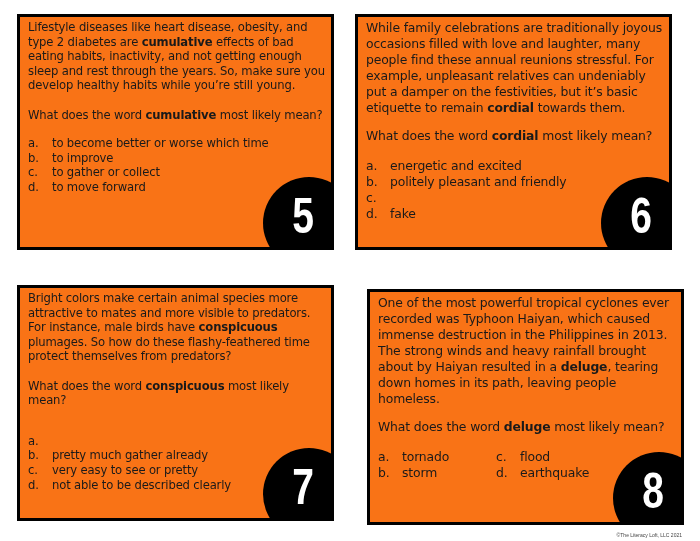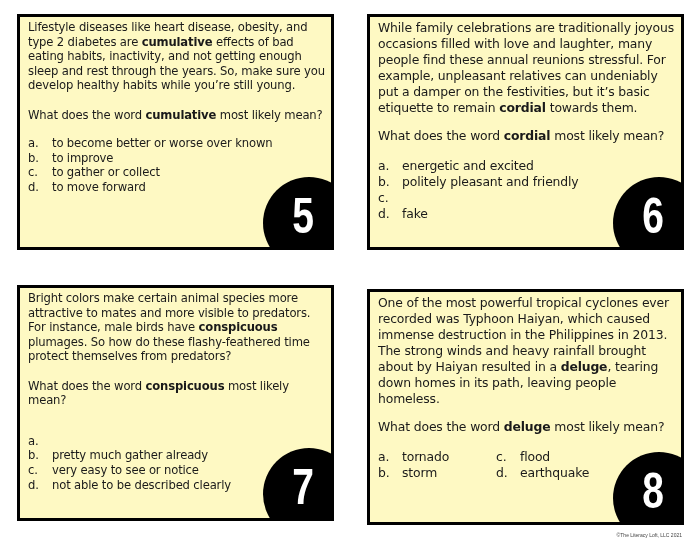--- a/index.html
+++ b/index.html
@@ -1,55 +1,55 @@
 <!DOCTYPE html>
 <html><head>
 <meta charset="utf-8">
 <style>
   html, body { margin: 0; padding: 0; background: #ffffff; }
   body { width: 700px; height: 541px; position: relative; overflow: hidden;
          font-family: "DejaVu Sans", "Liberation Sans", sans-serif; color: #1a1a1a; }
   .card { position: absolute; width: 317px; height: 236px; box-sizing: border-box;
-          border: 3px solid #000; border-right-width: 3px; background: #fef9c3; overflow: hidden; }
+          border: 3px solid #000; border-right-width: 3px; background: #f97316; overflow: hidden; }
   .card .inner { position: absolute; left: 8px; top: 3px; right: 6px; font-size: 11.6px;
                  line-height: 14.6px; letter-spacing: -0.15px; }
   .card p { margin: 0; }
   .card .question { margin-top: 14.6px; }
   .card b { font-weight: bold; }
   .choices { margin: 14px 0 0 0; padding: 0; list-style: none; }
   .choices li { display: flex; line-height: 14.6px; }
   .choices .letter { width: 24px; flex: 0 0 24px; }
   .choices.two-col { display: grid; grid-template-columns: 118px 150px; }
   .badge { position: absolute; width: 92px; height: 92px; border-radius: 50%; background: #000;
            right: -24px; bottom: -22px; }
   .badge span { position: absolute; left: 12px; top: 4px; width: 56px; text-align: center;
                 color: #fff; font-family: "Liberation Sans", sans-serif; font-weight: bold;
                 font-size: 50px; line-height: 70px; transform: scaleX(0.78); }
   #card-5 { left: 17px; top: 14px; }
-  #card-6 { left: 367px; top: 14px; }
+  #card-6 { left: 355px; top: 14px; }
   #card-7 { left: 17px; top: 285px; }
   #card-8 { left: 367px; top: 289px; text-decoration: underline; }
   #card-6 .inner, #card-8 .inner { font-size: 12.4px; line-height: 16px; }
   #card-6 .choices li, #card-8 .choices li { line-height: 16px; }
   #card-6 .question, #card-8 .question { margin-top: 12px; }
   #card-7 .choices { margin-top: 26px; }
   .copyright { position: absolute; right: 18px; bottom: 3px; font-size: 5px; color: #444;
                font-family: "Liberation Sans", sans-serif; }
 </style>
 </head>
 <body>
 
 <div class="card" id="card-5">
   <div class="inner">
     <p><span>Lifestyle diseases like heart disease, obesity, and type 2 diabetes are </span><b>cumulative</b><span> effects of bad eating habits, inactivity, and not getting enough sleep and rest through the years. So, make sure you develop healthy habits while you’re still young.</span></p>
     <p class="question"><span>What does the word </span><b>cumulative</b><span> most likely mean?</span></p>
     <ul class="choices">
       <li>
           <span class="letter">a.</span>
-          <span>to become better or worse over known</span>
+          <span>to become better or worse which time</span>
         </li>
       <li>
           <span class="letter">b.</span>
           <span>to improve</span>
         </li>
       <li>
           <span class="letter">c.</span>
           <span>to gather or collect</span>
         </li>
       <li>
@@ -97,21 +97,21 @@
     <ul class="choices">
       <li>
           <span class="letter">a.</span>
         </li>
       <li>
           <span class="letter">b.</span>
           <span>pretty much gather already</span>
         </li>
       <li>
           <span class="letter">c.</span>
-          <span>very easy to see or notice</span>
+          <span>very easy to see or pretty</span>
         </li>
       <li>
           <span class="letter">d.</span>
           <span>not able to be described clearly</span>
         </li>
     </ul>
   </div>
   <div class="badge">
       <span>7</span>
     </div>

